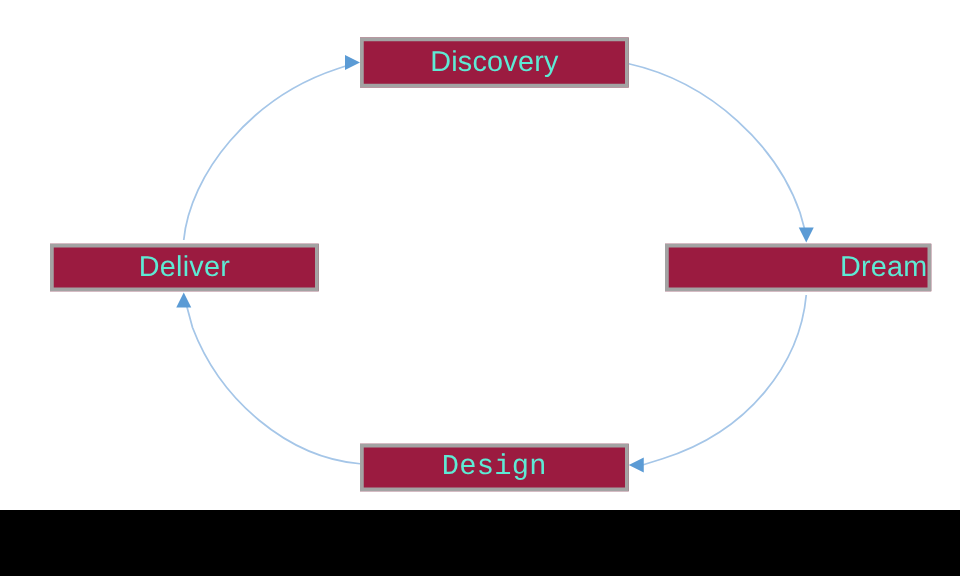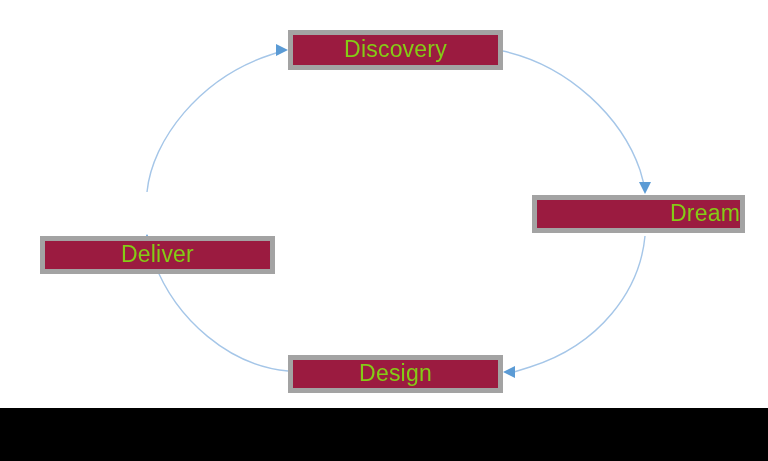--- a/index.html
+++ b/index.html
@@ -26,22 +26,22 @@
     height: 461px;
     pointer-events: none;
   }
   .node-box {
     position: absolute;
     box-sizing: border-box;
     display: flex;
     align-items: center;
     justify-content: center;
     background: #9b1b40;
-    border: 5px solid #a3a3a3;
-    color: #84cc16;
+    border: 3px solid #a3a3a3;
+    color: #5eead4;
     font-family: "Liberation Sans", sans-serif;
     font-size: 23px;
     font-weight: 400;
     letter-spacing: 0.2px;
     line-height: 1;
     white-space: nowrap;
     z-index: 3;
   }
   .node-label {
     display: block;
@@ -56,29 +56,29 @@
   #node-dream {
     left: 532px;
     top: 195px;
     width: 213px;
     height: 38px;
     justify-content: flex-end;
   }
   #node-deliver {
     left: 40px;
     top: 195px;
-    width: 235px;
+    width: 215px;
     height: 38px;
-    margin-top: 41px;
   }
   #node-design {
     left: 288px;
     top: 355px;
     width: 215px;
     height: 38px;
+    font-family: Liberation Mono, monospace;
   }
   #bottom-bar {
     position: absolute;
     left: 0;
     top: 408px;
     width: 768px;
     height: 53px;
     background: #000000;
     z-index: 5;
   }

